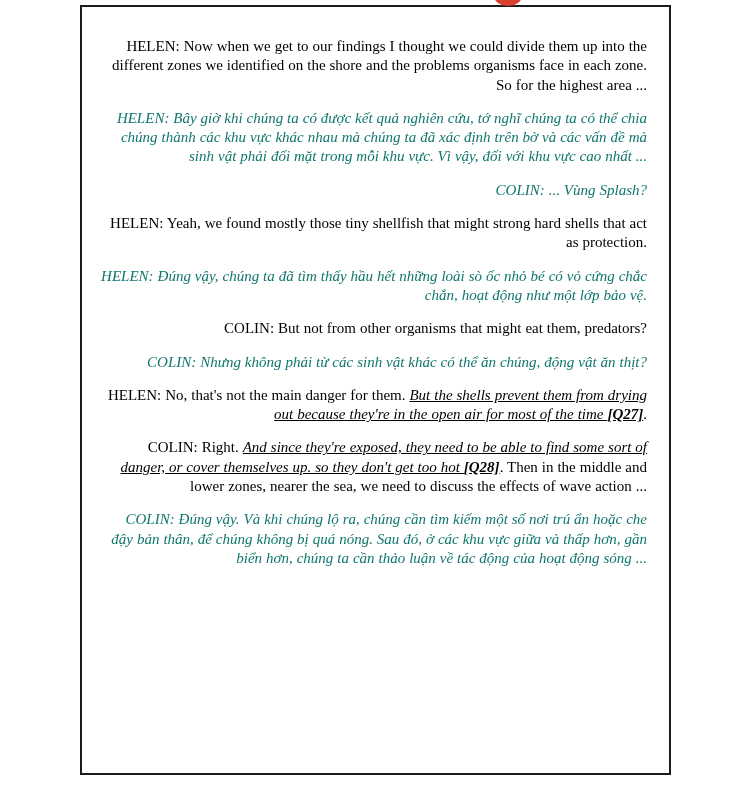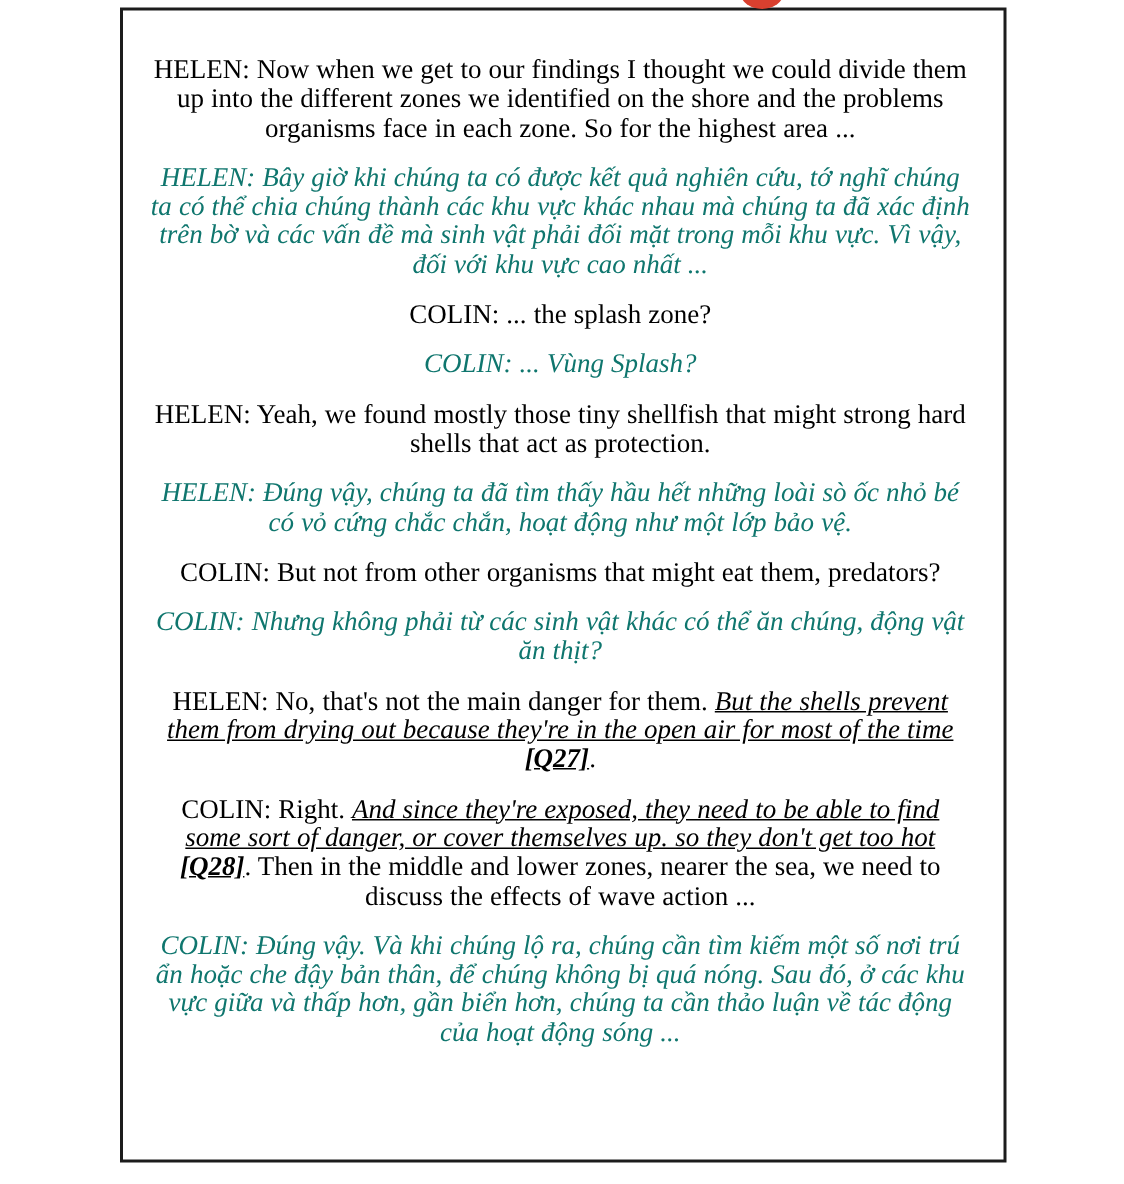--- a/index.html
+++ b/index.html
@@ -39,23 +39,23 @@
     overflow: hidden;
   }
 
   #transcript {
     padding: 30px 22px 10px 18px;
     box-sizing: border-box;
   }
 
   .para {
     margin: 0 0 14px 0;
-    font-size: 18px;
+    font-size: 15px;
     line-height: 19.3px;
-    text-align: center;
+    text-align: right;
     word-spacing: 0.2px;
   }
 
   .para.en {
     color: #000000;
     font-style: normal;
   }
 
   .para.vi {
     color: #0f766e;
@@ -81,21 +81,20 @@
 
 <div id="red-marker"></div>
 
 <div id="doc-frame">
   <div id="transcript">
 
     <p class="para en">HELEN: Now when we get to our findings I thought we could divide them up into the different zones we identified on the shore and the problems organisms face in each zone. So for the highest area ...</p>
 
     <p class="para vi">HELEN: Bây giờ khi chúng ta có được kết quả nghiên cứu, tớ nghĩ chúng ta có thể chia chúng thành các khu vực khác nhau mà chúng ta đã xác định trên bờ và các vấn đề mà sinh vật phải đối mặt trong mỗi khu vực. Vì vậy, đối với khu vực cao nhất ...</p>
 
-    <p class="para en">COLIN: ... the splash zone?</p>
 
     <p class="para vi">COLIN: ... Vùng Splash?</p>
 
     <p class="para en">HELEN: Yeah, we found mostly those tiny shellfish that might strong hard shells that act as protection.</p>
 
     <p class="para vi">HELEN: Đúng vậy, chúng ta đã tìm thấy hầu hết những loài sò ốc nhỏ bé có vỏ cứng chắc chắn, hoạt động như một lớp bảo vệ.</p>
 
     <p class="para en">COLIN: But not from other organisms that might eat them, predators?</p>
 
     <p class="para vi">COLIN: Nhưng không phải từ các sinh vật khác có thể ăn chúng, động vật ăn thịt?</p>

